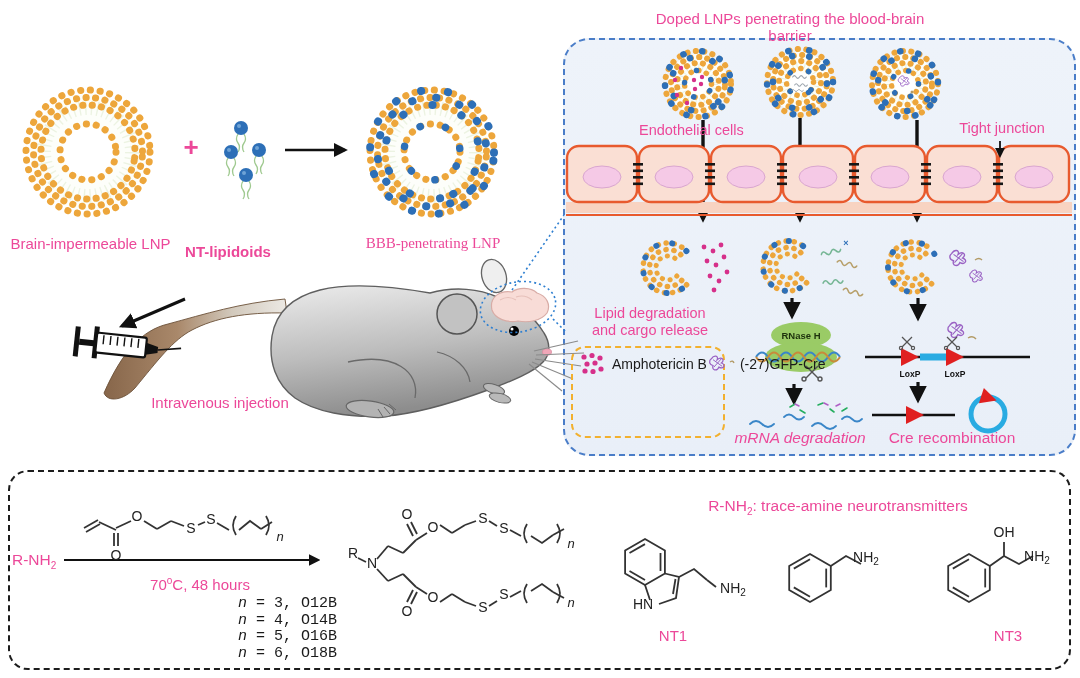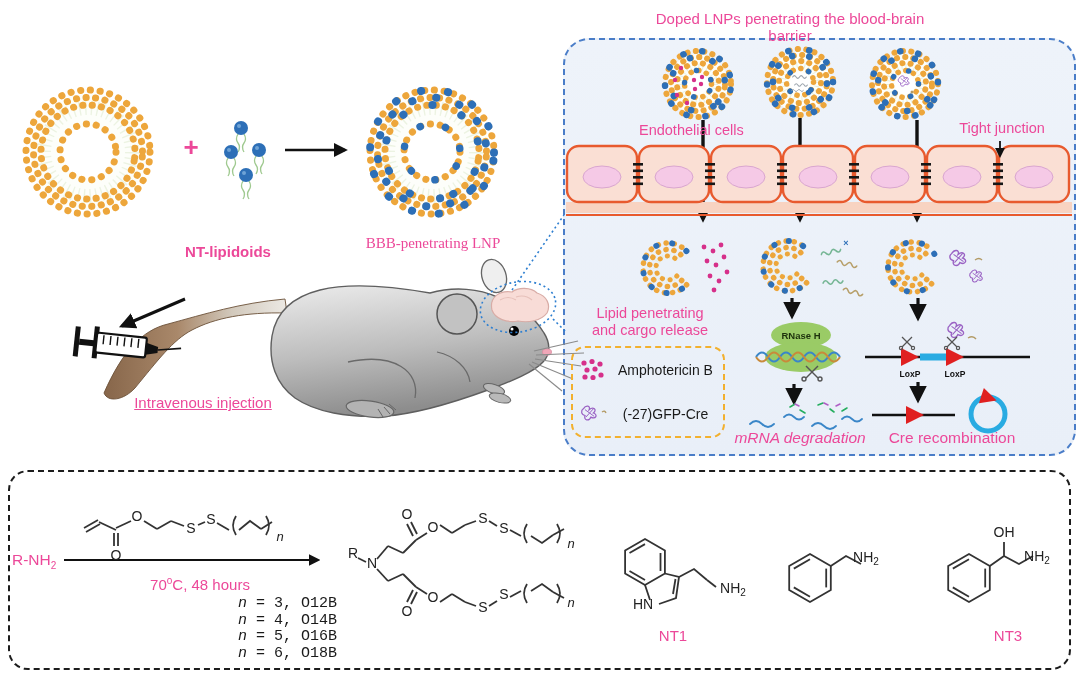--- a/index.html
+++ b/index.html
@@ -11,22 +11,22 @@
   .syn-panel{left:8px;top:470px;width:1063px;height:200px;border:2.8px dashed #1c1c1c;
              border-radius:20px;background:#ffffff;}
   svg.art{position:absolute;left:0;top:0;z-index:2;}
   .lbl{position:absolute;z-index:5;font-size:15px;line-height:1.15;text-align:center;color:#ec4899;}
   .lbl.left{text-align:left;}
   .plus{font-size:26px;font-weight:bold;}
   .two-line{font-size:14.5px;}
   sub{font-size:10px;}
   sup{font-size:10px;}
   .legend-box{position:absolute;left:571px;top:346px;width:154px;height:92px;z-index:5;
-              border:2.5px dashed #f2b02e;border-radius:14px;display:flex;flex-direction:column;
-              justify-content:space-around;padding:3px 4px 3px 6px;box-sizing:border-box;background:transparent;gap:7px;}
+              border:2.5px dashed #f2b02e;border-radius:14px;display:flex;flex-direction:row;
+              justify-content:space-around;padding:3px 4px 3px 6px;box-sizing:border-box;background:transparent;}
   .legend-row{display:flex;align-items:center;gap:5px;height:26px;}
   .legend-row .txt{font-size:14px;white-space:nowrap;flex:1;text-align:center;}
   .legend-row svg{flex:0 0 auto;}
   .nrows{position:absolute;left:238px;top:596px;z-index:5;font-size:15px;line-height:16.5px;text-align:left;font-family:Liberation Mono, monospace;}
   .nrows em{font-style:italic;}
   text{font-family:"Liberation Sans","DejaVu Sans",sans-serif;font-size:14px;fill:#222;text-anchor:middle;}
   text.small-bold{font-size:8.5px;font-weight:bold;fill:#111;}
   text.rnase{font-size:9.5px;font-weight:bold;fill:#1d320c;}
   text.nvar{font-size:13px;font-style:italic;}
   text.xmark{font-size:9px;fill:#2d6fb7;font-weight:bold;}
@@ -490,31 +490,32 @@
       <text x="643" y="609">HN</text>
       <text x="733" y="593" text-anchor="start"><tspan>NH</tspan><tspan dy="3" font-size="10">2</tspan></text>
       <text x="866" y="562" text-anchor="start"><tspan>NH</tspan><tspan dy="3" font-size="10">2</tspan></text>
       <text x="1004" y="537">OH</text>
       <text x="1037" y="561" text-anchor="start"><tspan>NH</tspan><tspan dy="3" font-size="10">2</tspan></text>
     </g>
 
     <text class="rnase" x="801" y="339">RNase H</text>
   </svg>
 
+  <div class="lbl" style="left:3px;top:235px;width:175px;">Brain-impermeable LNP</div>
   <div class="lbl plus" style="left:178px;top:133px;width:26px;">+</div>
   <div class="lbl" style="left:173px;top:243px;width:110px;font-weight:bold;">NT-lipidoids</div>
   <div class="lbl" style="left:343px;top:235px;width:180px;font-family:Liberation Serif, serif;">BBB-penetrating LNP</div>
-  <div class="lbl" style="left:113px;top:394px;width:180px;text-decoration:underline;">Intravenous injection</div>
+  <div class="lbl" style="left:130px;top:394px;width:180px;">Intravenous injection</div>
 
   <div class="lbl" style="left:640px;top:10px;width:300px;">Doped LNPs penetrating the blood-brain barrier</div>
   <div class="lbl left" style="left:591px;top:122px;width:120px;font-size:14.5px;margin-left:48px;">Endothelial cells</div>
   <div class="lbl" style="left:946px;top:120px;width:112px;font-size:14.5px;">Tight junction</div>
 
   <div class="lbl two-line" style="left:575px;top:305px;width:150px;">
-    <span>Lipid penetrating</span><br>
+    <span>Lipid degradation</span><br>
     <span>and cargo release</span>
   </div>
 
   <div class="legend-box">
     <div class="legend-row">
       <svg width="28" height="24" viewBox="0 0 28 24">
         <g fill="#d6308a">
             <circle cx="5" cy="5" r="2.6"></circle>
             <circle cx="13" cy="3.5" r="2.6"></circle>
             <circle cx="21" cy="6" r="2.6"></circle>
@@ -544,17 +545,20 @@
   </div>
   <div class="lbl" style="left:120px;top:575px;width:160px;">
     <span>70</span><sup>o</sup><span>C, 48 hours</span>
   </div>
   <div class="nrows">
     <div><em>n</em><span> = 3, O12B</span></div>
     <div><em>n</em><span> = 4, O14B</span></div>
     <div><em>n</em><span> = 5, O16B</span></div>
     <div><em>n</em><span> = 6, O18B</span></div>
   </div>
+  <div class="lbl" style="left:688px;top:497px;width:300px;font-size:15.5px;">
+    <span>R-NH</span><sub>2</sub><span>: trace-amine neurotransmitters</span>
+  </div>
   <div class="lbl" style="left:633px;top:627px;width:80px;">NT1</div>
   <div class="lbl" style="left:807px;top:627px;width:80px;margin-top:48px;">NT2</div>
   <div class="lbl" style="left:968px;top:627px;width:80px;">NT3</div>
 
 </div>
 
 </body></html>

